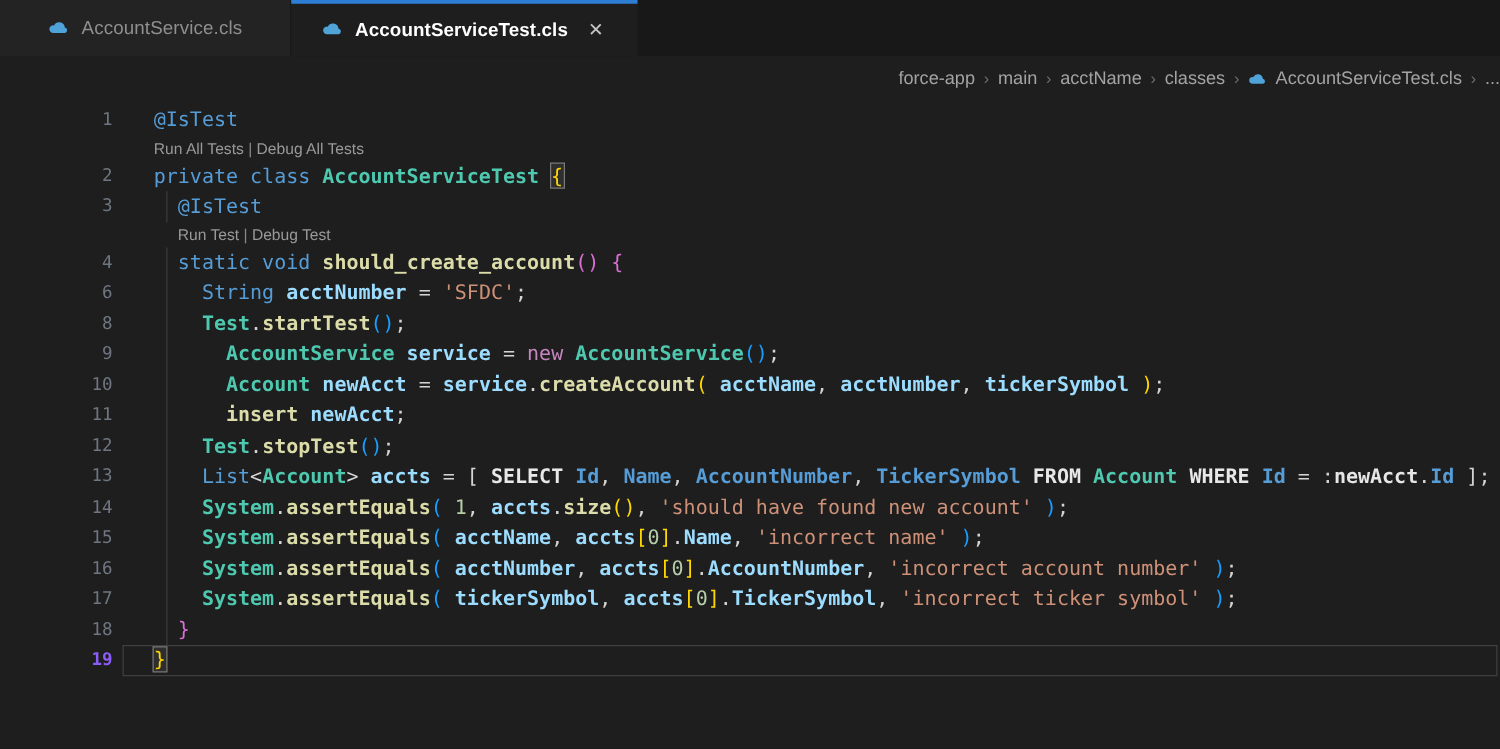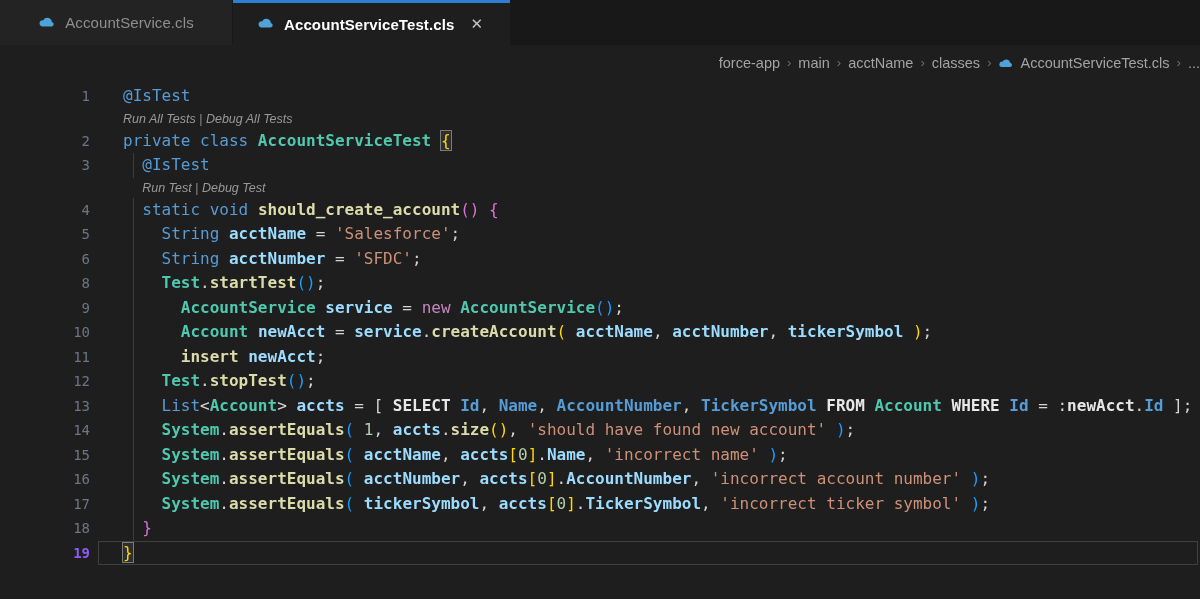--- a/index.html
+++ b/index.html
@@ -28,21 +28,21 @@
   .editor{padding-top:4px;font-family:"DejaVu Sans Mono","Liberation Mono",monospace;font-size:16px;position:relative;padding-left:40px;}
   .line{height:24.5px;line-height:24.5px;white-space:pre;position:relative;}
   .gutter{display:inline-block;width:50px;text-align:right;color:#6e7681;font-size:14px;vertical-align:top;}
   .code-text{margin-left:33px;white-space:pre;}
   .line.guided::before{content:'';position:absolute;left:93px;top:0;bottom:0;width:1px;background:#3b3b3b;}
   .line.active .gutter{color:#8b5cf6;font-weight:bold;}
   .line.active::after{content:'';position:absolute;left:58px;right:2px;top:0;bottom:0;border:1px solid rgba(150,150,150,.28);pointer-events:none;}
 
   .lensrow{height:20px;line-height:18px;white-space:pre;}
   .lens-text{margin-left:83px;font-family:"Liberation Sans",sans-serif;font-size:12.5px;color:#999999;}
-  .lens-link{cursor:pointer;font-style:italic;}
+  .lens-link{cursor:pointer;}
   .lens-sep{color:#8a8a8a;}
 
   
   .tk-kw{color:var(--tk-kw)} .tk-type{color:var(--tk-type);font-weight:bold}
   .tk-fn{color:var(--tk-fn);font-weight:bold} .tk-var{color:var(--tk-var);font-weight:bold}
   .tk-str{color:var(--tk-str)} .tk-num{color:var(--tk-num)}
   .tk-wh{color:var(--tk-wh)} .tk-whb{color:var(--tk-whb);font-weight:bold}
   .tk-sql{color:var(--tk-sql);font-weight:bold} .tk-ctrl{color:var(--tk-ctrl)}
   .tk-fld{color:var(--tk-fld);font-weight:bold}
   .tk-b1{color:var(--tk-b1)} .tk-b2{color:var(--tk-b2)} .tk-b3{color:var(--tk-b3)}
@@ -92,21 +92,20 @@
     <span class="crumb">...</span>
   </div>
 
   <div class="editor">
       <div class="line"><span class="gutter">1</span><span class="code-text"><span class="tk-kw">@IsTest</span></span></div>
       <div class="lensrow"><span class="lens-text" style="padding-left: 0px;"><span class="lens-link">Run All Tests</span><span class="lens-sep"> | </span><span class="lens-link">Debug All Tests</span></span></div>
       <div class="line"><span class="gutter">2</span><span class="code-text"><span class="tk-kw">private class </span><span class="tk-type">AccountServiceTest</span><span class="tk-wh"> </span><span class="tk-b1 matchbox">{</span></span></div>
       <div class="line guided"><span class="gutter">3</span><span class="code-text"><span class="tk-wh">  </span><span class="tk-kw">@IsTest</span></span></div>
       <div class="lensrow"><span class="lens-text" style="padding-left: 19.2px;"><span class="lens-link">Run Test</span><span class="lens-sep"> | </span><span class="lens-link">Debug Test</span></span></div>
       <div class="line guided"><span class="gutter">4</span><span class="code-text"><span class="tk-wh">  </span><span class="tk-kw">static void</span><span class="tk-wh"> </span><span class="tk-fn">should_create_account</span><span class="tk-b2">()</span><span class="tk-wh"> </span><span class="tk-b2">{</span></span></div>
-      <div class="line guided"><span class="gutter">5</span><span class="code-text"><span class="tk-wh">    </span><span class="tk-kw">String</span><span class="tk-wh"> </span><span class="tk-var">acctName</span><span class="tk-wh"> = </span><span class="tk-str">'Salesforce'</span><span class="tk-wh">;</span></span></div>
       <div class="line guided"><span class="gutter">6</span><span class="code-text"><span class="tk-wh">    </span><span class="tk-kw">String</span><span class="tk-wh"> </span><span class="tk-var">acctNumber</span><span class="tk-wh"> = </span><span class="tk-str">'SFDC'</span><span class="tk-wh">;</span></span></div>
       <div class="line guided"><span class="gutter">8</span><span class="code-text"><span class="tk-wh">    </span><span class="tk-type">Test</span><span class="tk-wh">.</span><span class="tk-fn">startTest</span><span class="tk-b3">()</span><span class="tk-wh">;</span></span></div>
       <div class="line guided"><span class="gutter">9</span><span class="code-text"><span class="tk-wh">      </span><span class="tk-type">AccountService</span><span class="tk-wh"> </span><span class="tk-var">service</span><span class="tk-wh"> = </span><span class="tk-ctrl">new</span><span class="tk-wh"> </span><span class="tk-type">AccountService</span><span class="tk-b3">()</span><span class="tk-wh">;</span></span></div>
       <div class="line guided"><span class="gutter">10</span><span class="code-text"><span class="tk-wh">      </span><span class="tk-type">Account</span><span class="tk-wh"> </span><span class="tk-var">newAcct</span><span class="tk-wh"> = </span><span class="tk-var">service</span><span class="tk-wh">.</span><span class="tk-fn">createAccount</span><span class="tk-b1">(</span><span class="tk-wh"> </span><span class="tk-var">acctName</span><span class="tk-wh">, </span><span class="tk-var">acctNumber</span><span class="tk-wh">, </span><span class="tk-var">tickerSymbol</span><span class="tk-wh"> </span><span class="tk-b1">)</span><span class="tk-wh">;</span></span></div>
       <div class="line guided"><span class="gutter">11</span><span class="code-text"><span class="tk-wh">      </span><span class="tk-fn">insert</span><span class="tk-wh"> </span><span class="tk-var">newAcct</span><span class="tk-wh">;</span></span></div>
       <div class="line guided"><span class="gutter">12</span><span class="code-text"><span class="tk-wh">    </span><span class="tk-type">Test</span><span class="tk-wh">.</span><span class="tk-fn">stopTest</span><span class="tk-b3">()</span><span class="tk-wh">;</span></span></div>
       <div class="line guided"><span class="gutter">13</span><span class="code-text"><span class="tk-wh">    </span><span class="tk-kw">List</span><span class="tk-wh">&lt;</span><span class="tk-type">Account</span><span class="tk-wh">&gt; </span><span class="tk-var">accts</span><span class="tk-wh"> = </span><span class="tk-wh">[ </span><span class="tk-sql">SELECT</span><span class="tk-wh"> </span><span class="tk-fld">Id</span><span class="tk-wh">, </span><span class="tk-fld">Name</span><span class="tk-wh">, </span><span class="tk-fld">AccountNumber</span><span class="tk-wh">, </span><span class="tk-fld">TickerSymbol</span><span class="tk-wh"> </span><span class="tk-sql">FROM</span><span class="tk-wh"> </span><span class="tk-type">Account</span><span class="tk-wh"> </span><span class="tk-sql">WHERE</span><span class="tk-wh"> </span><span class="tk-fld">Id</span><span class="tk-wh"> = :</span><span class="tk-whb">newAcct</span><span class="tk-wh">.</span><span class="tk-fld">Id</span><span class="tk-wh"> ];</span></span></div>
       <div class="line guided"><span class="gutter">14</span><span class="code-text"><span class="tk-wh">    </span><span class="tk-type">System</span><span class="tk-wh">.</span><span class="tk-fn">assertEquals</span><span class="tk-b3">(</span><span class="tk-wh"> </span><span class="tk-num">1</span><span class="tk-wh">, </span><span class="tk-var">accts</span><span class="tk-wh">.</span><span class="tk-fn">size</span><span class="tk-b1">()</span><span class="tk-wh">, </span><span class="tk-str">'should have found new account'</span><span class="tk-wh"> </span><span class="tk-b3">)</span><span class="tk-wh">;</span></span></div>
       <div class="line guided"><span class="gutter">15</span><span class="code-text"><span class="tk-wh">    </span><span class="tk-type">System</span><span class="tk-wh">.</span><span class="tk-fn">assertEquals</span><span class="tk-b3">(</span><span class="tk-wh"> </span><span class="tk-var">acctName</span><span class="tk-wh">, </span><span class="tk-var">accts</span><span class="tk-b1">[</span><span class="tk-num">0</span><span class="tk-b1">]</span><span class="tk-wh">.</span><span class="tk-var">Name</span><span class="tk-wh">, </span><span class="tk-str">'incorrect name'</span><span class="tk-wh"> </span><span class="tk-b3">)</span><span class="tk-wh">;</span></span></div>
       <div class="line guided"><span class="gutter">16</span><span class="code-text"><span class="tk-wh">    </span><span class="tk-type">System</span><span class="tk-wh">.</span><span class="tk-fn">assertEquals</span><span class="tk-b3">(</span><span class="tk-wh"> </span><span class="tk-var">acctNumber</span><span class="tk-wh">, </span><span class="tk-var">accts</span><span class="tk-b1">[</span><span class="tk-num">0</span><span class="tk-b1">]</span><span class="tk-wh">.</span><span class="tk-var">AccountNumber</span><span class="tk-wh">, </span><span class="tk-str">'incorrect account number'</span><span class="tk-wh"> </span><span class="tk-b3">)</span><span class="tk-wh">;</span></span></div>

